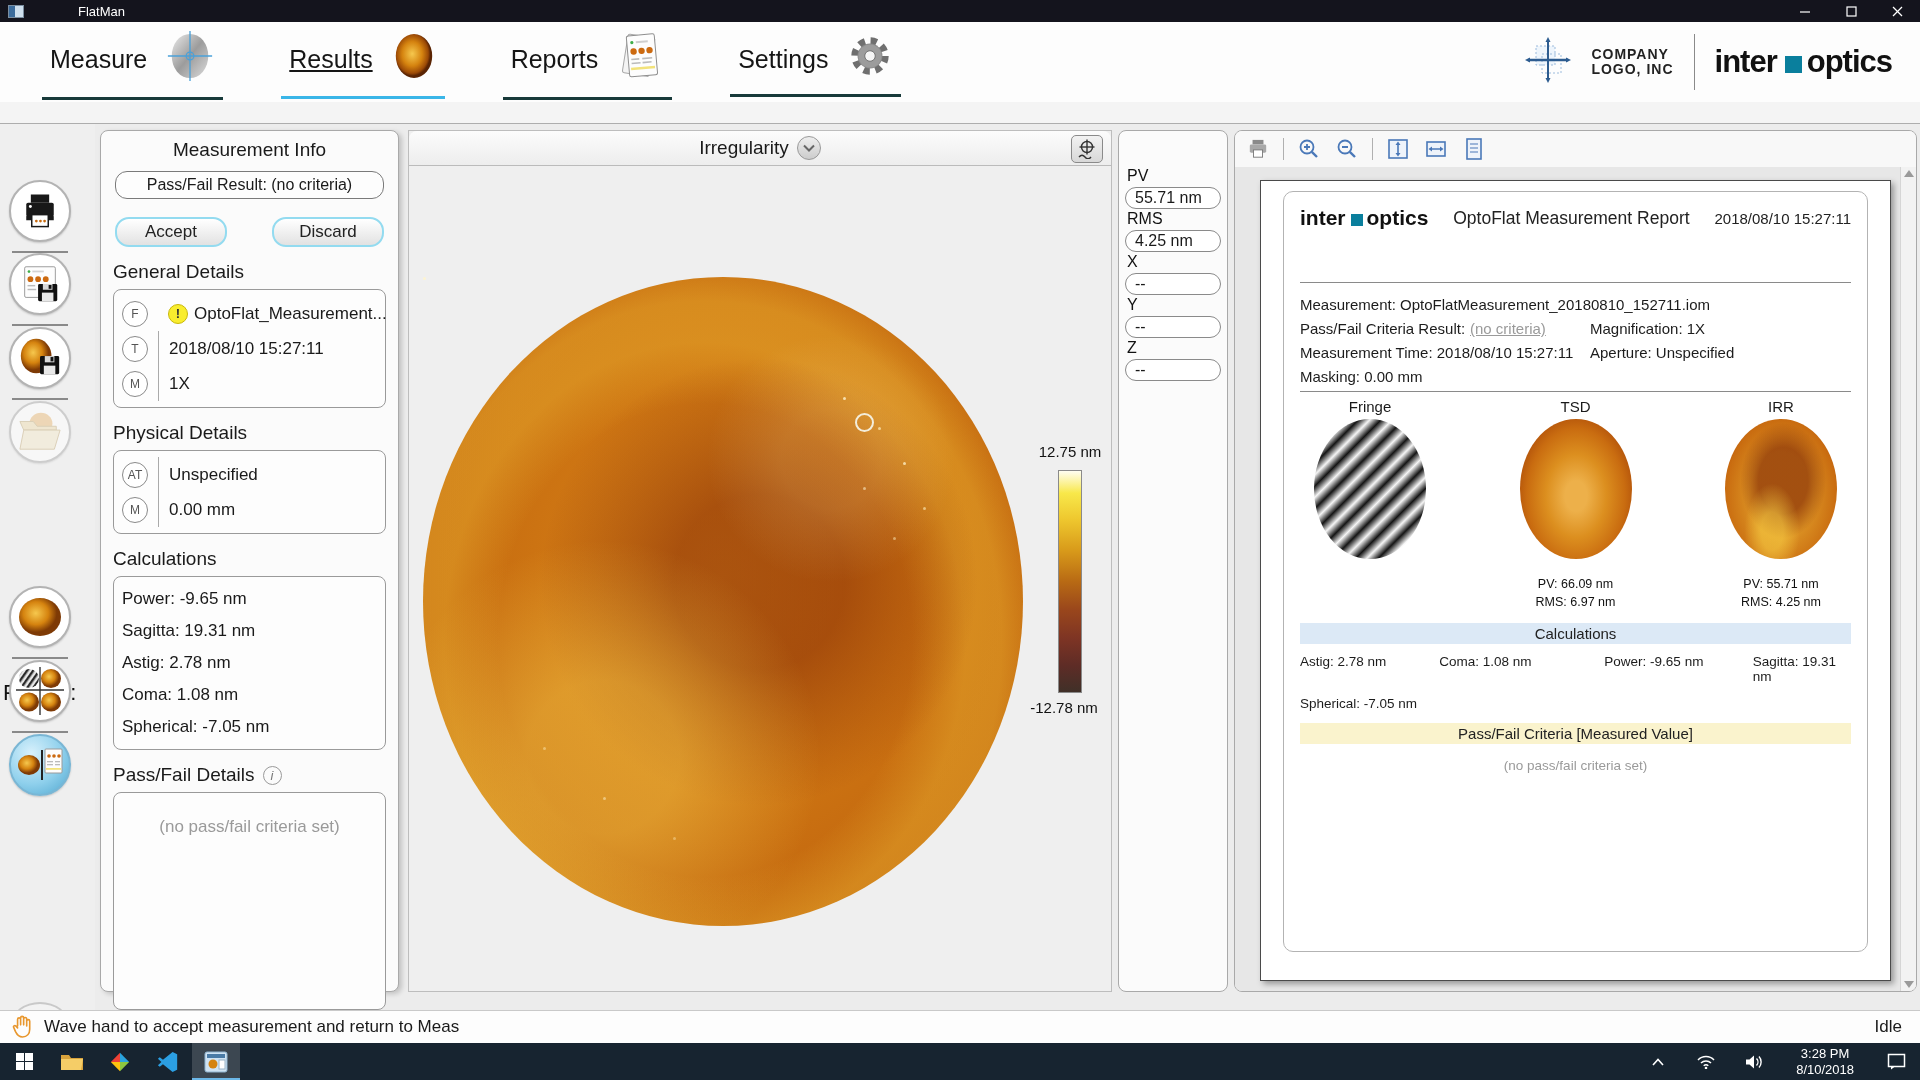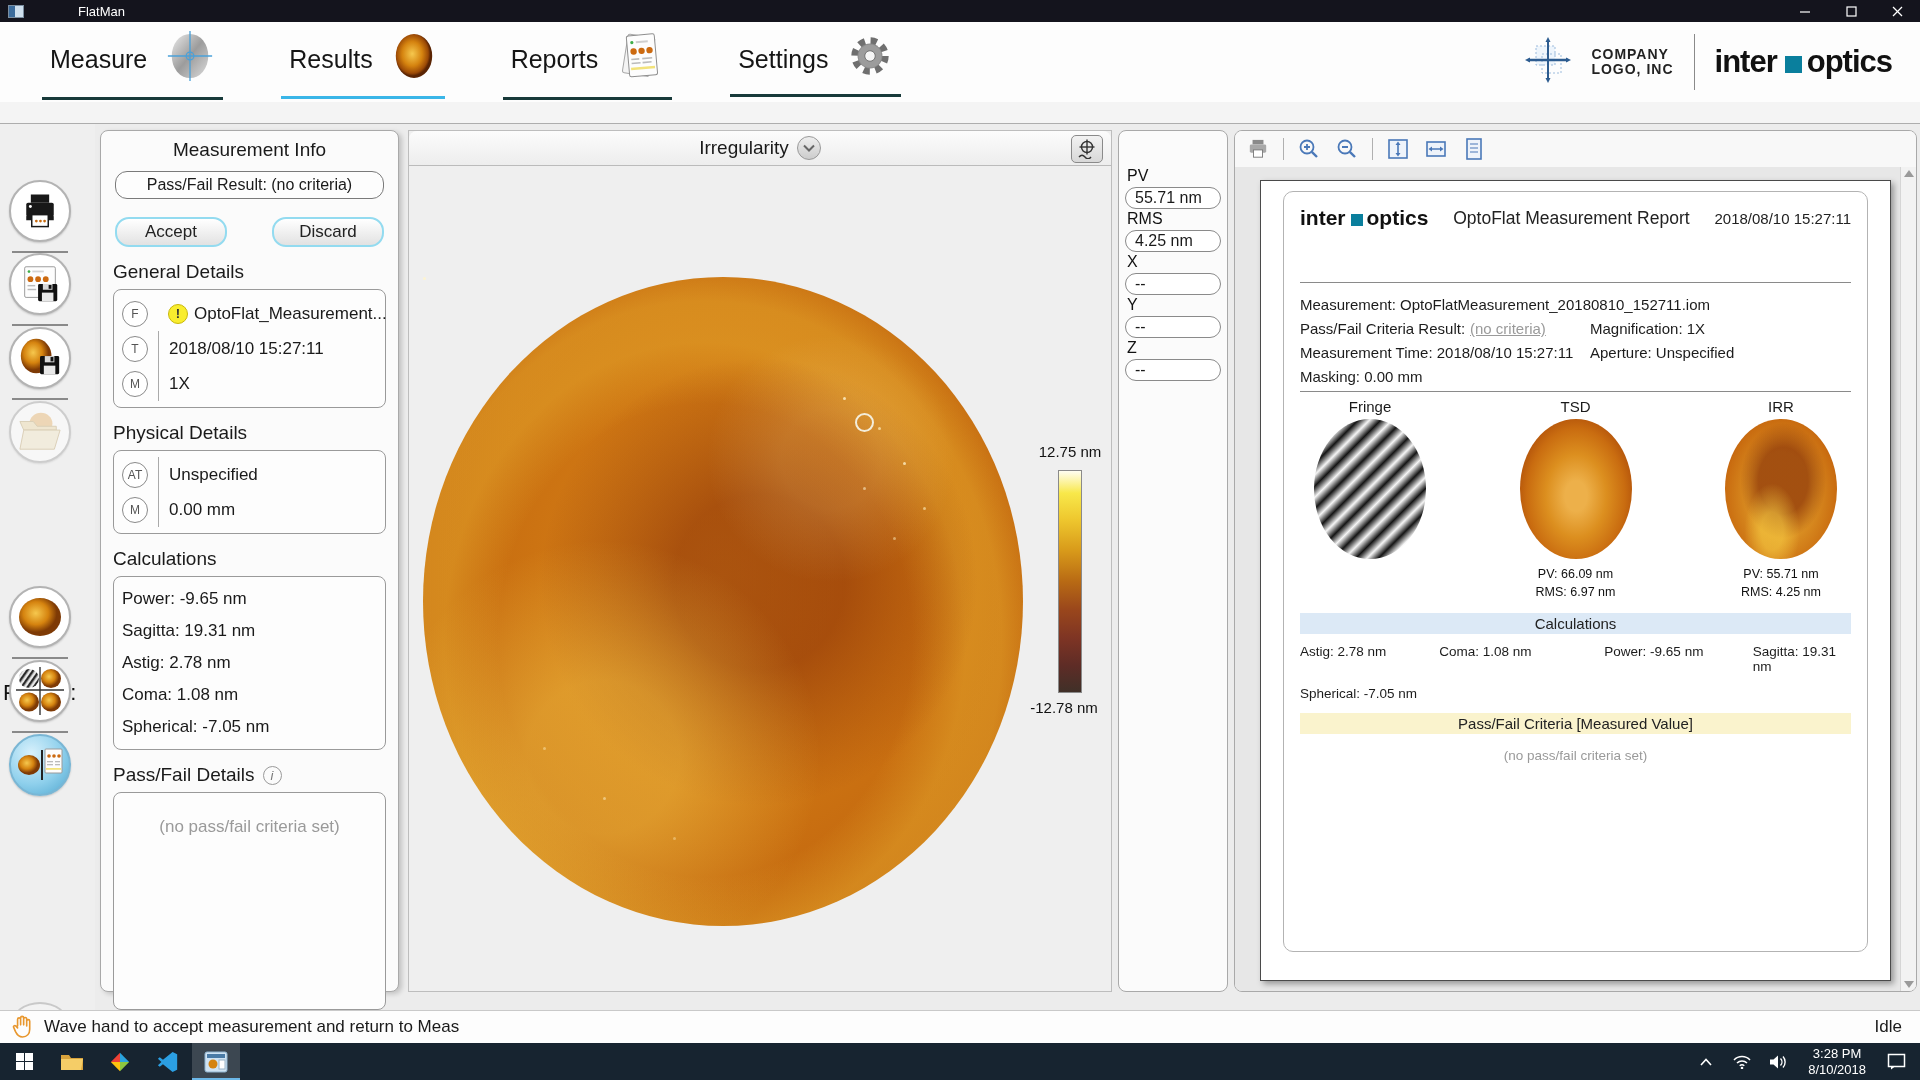--- a/index.html
+++ b/index.html
@@ -14,21 +14,21 @@
   .titlebar .appico::after{content:"";position:absolute;left:0;top:0;width:6px;height:100%;background:#3c6c9c;}
   .win-ctl{margin-left:auto;display:flex;height:22px;}
   .win-ctl .wbtn{width:46px;height:22px;display:flex;align-items:center;justify-content:center;}
   .win-ctl svg{stroke:#fff;stroke-width:1.2;fill:none;}
 
   
   .navbar{position:absolute;left:0;top:22px;width:1920px;height:80px;background:#fdfdfd;
     display:flex;align-items:center;padding-left:42px;box-sizing:border-box;}
   .tab{display:flex;align-items:center;gap:18px;margin-right:58px;padding:6px 8px 9px 8px;
     border-bottom:3px solid #183a3a;font-size:25px;color:#151515;cursor:default;}
-  .tab.active{border-bottom-color:#3ab6e8;}
+  .tab.active{border-bottom-color:#3ab6e8;text-decoration:underline;}
   .nav-right{margin-left:auto;display:flex;align-items:center;gap:20px;padding-right:28px;}
   .clogo-txt{font-size:14px;font-weight:bold;color:#222;letter-spacing:1px;line-height:15px;}
   .vdiv{width:1px;height:56px;background:#8a8a8a;}
   .brand{display:flex;align-items:center;font-weight:bold;color:#111;}
   .brand .sq{display:inline-block;background:#0a7f9d;margin:4px 5px 0 8px;}
   .brand.big{font-size:31px;letter-spacing:-1px;}
   .brand.big .sq{width:17px;height:17px;}
   .subheader{position:absolute;left:0;top:102px;width:1920px;height:22px;background:#f4f4f4;border-bottom:1px solid #adadad;box-sizing:border-box;}
 
   
@@ -131,41 +131,41 @@
   .thumb{width:112px;height:140px;border-radius:50%;margin:0 auto;}
   .thumb-fringe{background:repeating-linear-gradient(135deg,#141414 0px,#f6f6f6 8px,#141414 16px);}
   .thumb-tsd{background:radial-gradient(ellipse at 50% 55%,#edb04a 0 14%,#dc8f1f 38%,#c96c10 62%,#a84708 82%,#6e2a04 95%,#4a1c03 100%);}
   .thumb-irr{background:
       radial-gradient(ellipse at 42% 80%, rgba(250,210,70,.55) 0 12%, rgba(250,210,70,0) 30%),
       radial-gradient(ellipse at 52% 44%, rgba(118,28,2,.55) 8% 30%, rgba(118,28,2,0) 52%),
       radial-gradient(ellipse at 50% 55%, #da8f22 0 40%, #c96c10 70%, #a84708 88%, #5e2403 100%);}
   .thumb-res{background:
       repeating-radial-gradient(circle at 40% 40%, rgba(80,30,4,.20) 0 2px, rgba(232,152,42,.14) 2px 4px),
       radial-gradient(ellipse, #c06a14 0 70%, #a85a10 90%, #7e3c08 100%);}
-  .thumb-caption{font-size:12.5px;line-height:18px;margin-top:6px;color:#111;}
+  .thumb-caption{font-size:12.5px;line-height:18px;margin-top:16px;color:#111;}
   .band{height:21px;line-height:21px;text-align:center;font-size:15px;color:#222;margin-top:12px;}
   .band-calc{background:#dce9f6;}
   .band-pf{background:#faf3cd;}
   .calc-row{display:flex;font-size:13.5px;margin-top:10px;color:#1c1c1c;}
   .calc-row span{display:block;}
   .calc-row .c0{width:150px;} .calc-row .c1{width:178px;} .calc-row .c2{width:160px;}
   .spher-row{font-size:13.5px;margin-top:12px;color:#1c1c1c;}
   .pf-note{text-align:center;font-size:13.5px;color:#9a9a9a;margin-top:14px;}
 
   
   .statusbar{position:absolute;left:0;top:1010px;width:1920px;height:33px;background:#fdfdfd;border-top:1px solid #c9c9c9;
     display:flex;align-items:center;font-size:17px;box-sizing:border-box;}
   .statusbar .msg{margin-left:8px;}
   .statusbar .idle{margin-left:auto;margin-right:18px;}
 
   
   .taskbar{position:absolute;left:0;top:1043px;width:1920px;height:37px;background:#172430;display:flex;align-items:center;}
   .tb-tile{width:48px;height:37px;display:flex;align-items:center;justify-content:center;}
   .tb-tile.app-active{background:rgba(255,255,255,.16);box-shadow:inset 0 -2px 0 #6cb8e8;}
-  .tray{margin-left:auto;display:flex;align-items:center;gap:8px;padding-right:10px;}
+  .tray{margin-left:auto;display:flex;align-items:center;gap:20px;padding-right:10px;}
   .tray-ico{width:28px;height:37px;display:flex;align-items:center;justify-content:center;}
   .clock{color:#fff;font-size:13px;line-height:16px;text-align:center;padding:0 8px;}
 </style>
 </head>
 <body>
 
 <div class="screen">
 
   <div class="titlebar">
     <span class="appico"></span>

